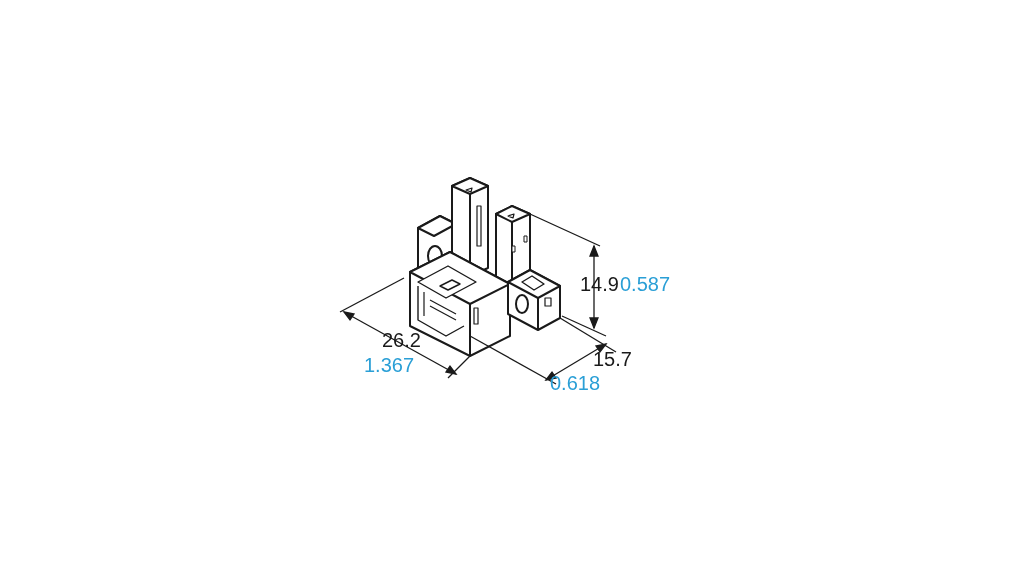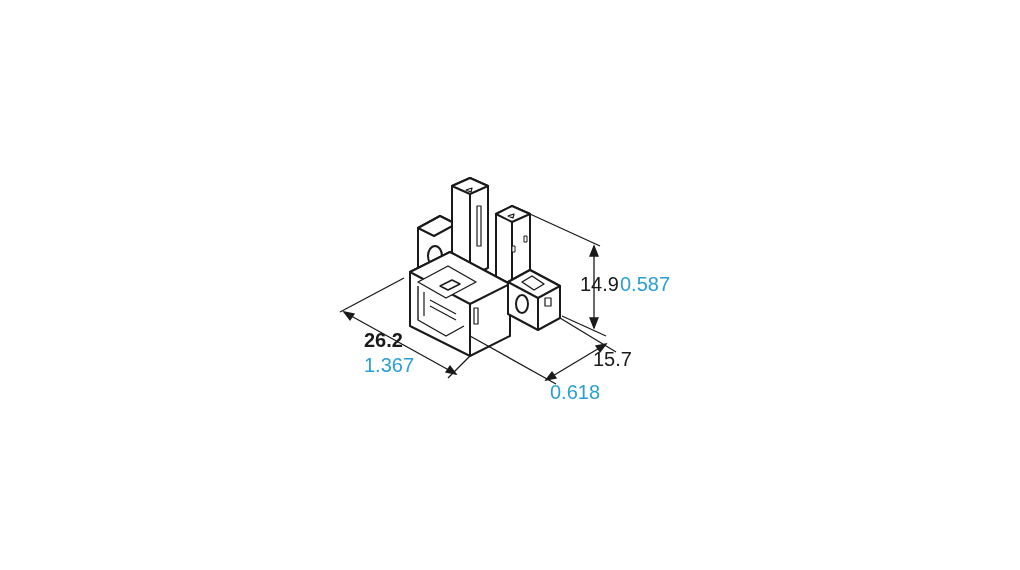--- a/index.html
+++ b/index.html
@@ -79,17 +79,17 @@
     <line x1="560" y1="318" x2="616" y2="352"></line>
     <line x1="546" y1="380" x2="606" y2="344"></line>
     <polygon points="546,380 552,372 556,378"></polygon>
     <polygon points="606,344 600,352 596,346"></polygon>
   </g>
 </svg>
 
 <div class="dim-label mm" style="left:565px;top:274px;margin-left:15px;">14.9</div>
 <div class="dim-label inch" style="left:620px;top:274px;text-align:center;">0.587</div>
 
-<div class="dim-label mm" style="left:364px;top:330px;font-weight:bold;">26.2</div>
+<div class="dim-label mm" style="left:382px;top:330px;">26.2</div>
 <div class="dim-label inch" style="left:364px;top:355px;">1.367</div>
 
 <div class="dim-label mm" style="left:558px;top:349px;margin-left:35px;">15.7</div>
-<div class="dim-label inch" style="left:550px;top:382px;">0.618</div>
+<div class="dim-label inch" style="left:550px;top:373px;">0.618</div>
 
 </body></html>

